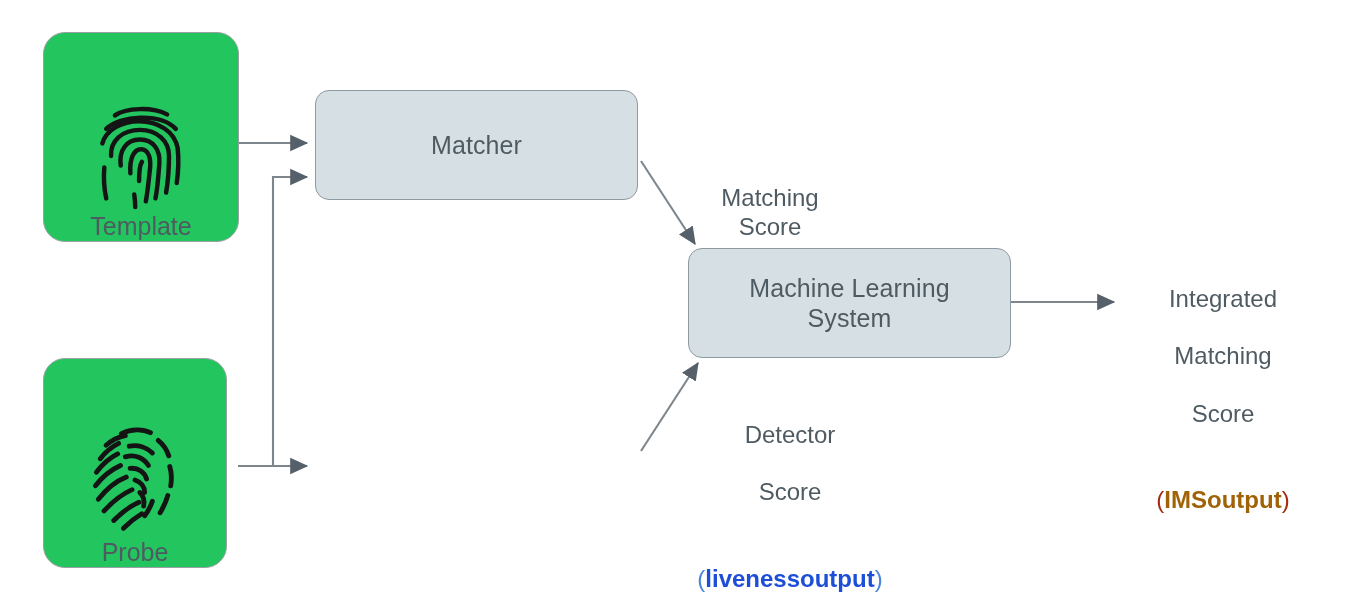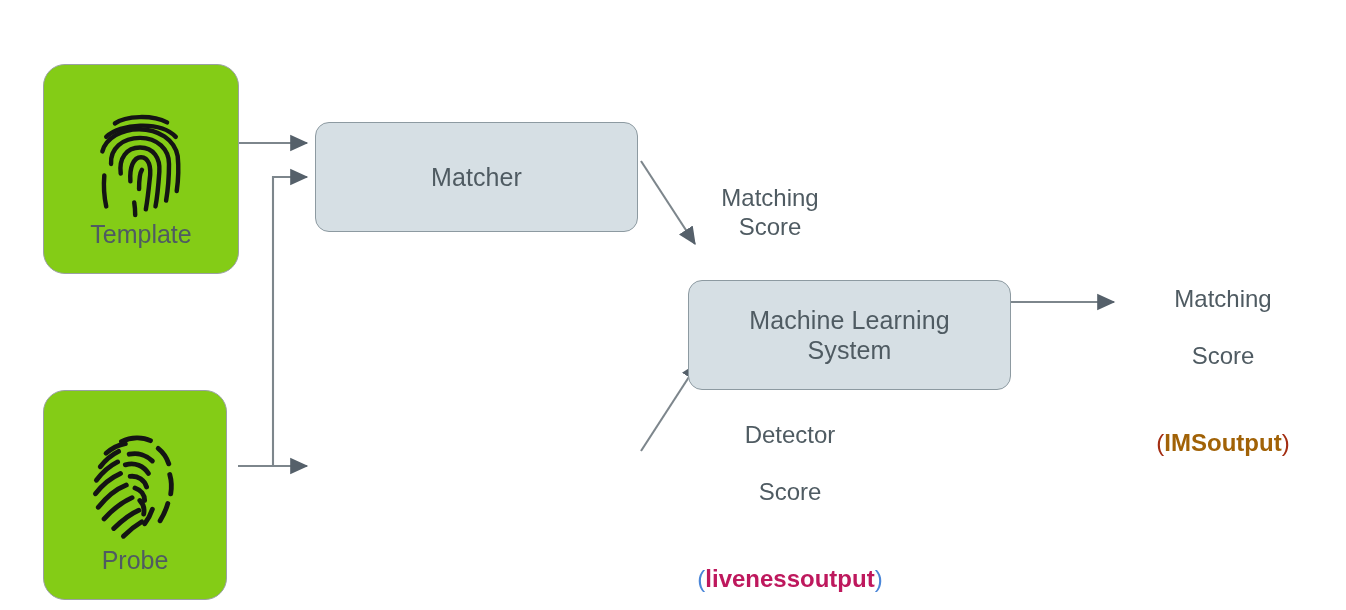--- a/index.html
+++ b/index.html
@@ -24,41 +24,40 @@
     top: 0;
     width: 1346px;
     height: 610px;
   }
   .node {
     position: absolute;
     box-sizing: border-box;
     display: flex;
     align-items: center;
     justify-content: center;
-    margin-top: 32px;
   }
   .node-process {
     background: #d6dfe4;
     border: 1.6px solid #8d9aa1;
     border-radius: 14px;
   }
   .node-process .node-label {
     color: #4f5b62;
     font-size: 25px;
     line-height: 1.22;
     text-align: center;
     letter-spacing: 0.1px;
     white-space: pre-line;
   }
   .node-source {
-    background: #84cc16;
+    background: #22c55e;
     border: 1.6px solid #9aa0a3;
     border-radius: 22px;
     flex-direction: column;
-    justify-content: center;
+    justify-content: flex-end;
   }
   .node-source .fp-icon {
     margin-top: 16px;
     width: 98px;
     height: 112px;
     display: block;
   }
   .node-source .node-label {
     color: #4f5b62;
     font-size: 25px;
@@ -67,21 +66,21 @@
   }
   .edge-label {
     position: absolute;
     color: #4f5b62;
     font-size: 24px;
     line-height: 1.20;
     text-align: center;
     white-space: pre-line;
   }
   .tag-blue {
-    color: #be185d;
+    color: #1d4ed8;
     font-weight: bold;
     margin-top: 44px;
   }
   .tag-red {
     color: #a16207;
     font-weight: bold;
   }
   .paren-blue { color: #4a86d8; }
   .paren-red  { color: #a32d12; }
 </style>
@@ -170,20 +169,21 @@
 
   <div class="edge-label" style="left:645px; top:392px; width:290px;">
     <div>Detector</div>
     <div>Score</div>
     <div>
       <span class="paren-blue">(</span><span class="tag-blue">livenessoutput</span><span class="paren-blue">)</span>
     </div>
   </div>
 
   <div class="edge-label" style="left:1118px; top:256px; width:210px;">
+    <div>Integrated</div>
     <div>Matching</div>
     <div>Score</div>
     <div>
       <span class="paren-red">(</span><span class="tag-red">IMSoutput</span><span class="paren-red">)</span>
     </div>
   </div>
 
 </div>
 
 </body></html>

